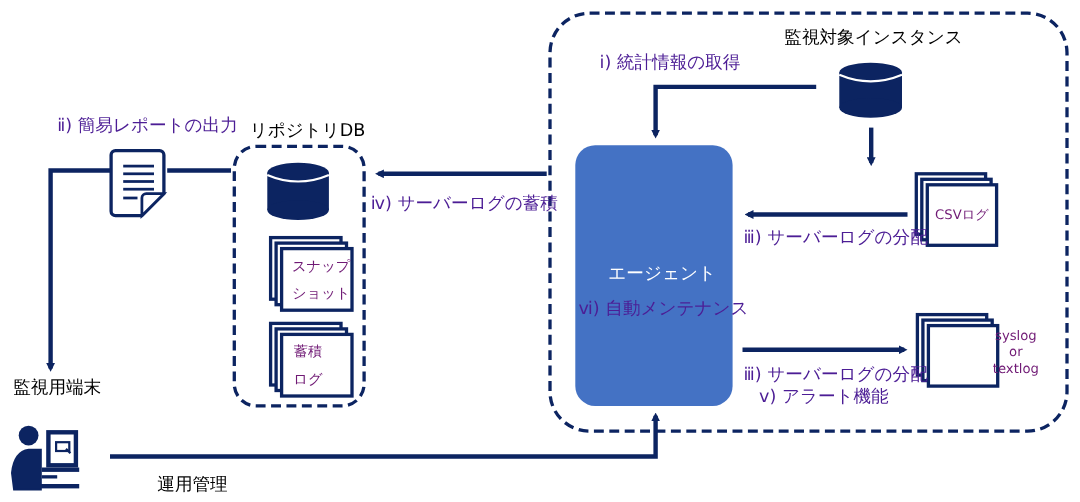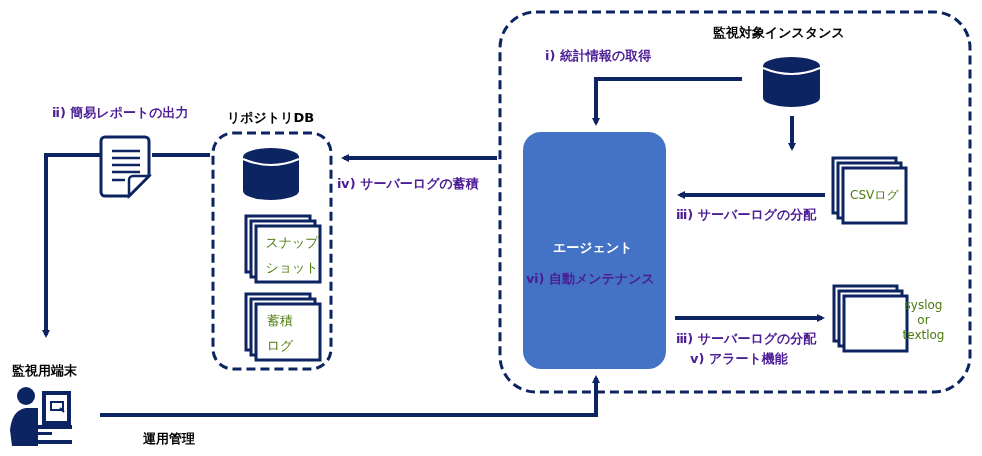--- a/index.html
+++ b/index.html
@@ -1,22 +1,22 @@
 <!DOCTYPE html>
 <html><head>
 <meta charset="utf-8">
 <style>
   html, body { margin: 0; padding: 0; background: #ffffff; }
   body { width: 982px; height: 456px; position: relative; overflow: hidden;
          font-family: "DejaVu Sans", "Liberation Sans", sans-serif; }
   svg#diagram { position: absolute; left: 0; top: 0; }
-  .lbl { position: absolute; font-size: 13px; color: #000; white-space: nowrap; line-height: 1; font-weight: bold; }
+  .lbl { position: absolute; font-size: 16px; color: #000; white-space: nowrap; line-height: 1; }
   .red { color: #4c1d95; }
   .white { color: #ffffff; }
-  .stack-text { position: absolute; font-size: 13px; color: #4d7c0f; text-align: center; line-height: 1; }
+  .stack-text { position: absolute; font-size: 13px; color: #701a75; text-align: center; line-height: 1; }
 </style>
 </head>
 <body>
 
 <svg id="diagram" width="982" height="456" viewBox="0 0 982 456">
   <defs>
     <marker id="arrow" markerWidth="8" markerHeight="8" refX="5" refY="4" orient="auto" markerUnits="userSpaceOnUse">
       <path d="M0,0 L8,4 L0,8 Z" fill="#0c2461"></path>
     </marker>
   </defs>
@@ -103,21 +103,21 @@
 <div class="lbl red" style="left:52px; top:106px;">ⅱ) 簡易レポートの出力</div>
 <div class="lbl" style="left:227px; top:111px;">リポジトリDB</div>
 <div class="lbl red" style="left:337px; top:177px;">ⅳ) サーバーログの蓄積</div>
 <div class="lbl" style="left:713px; top:26px;">監視対象インスタンス</div>
 <div class="lbl red" style="left:545px; top:49px;">ⅰ) 統計情報の取得</div>
 <div class="lbl white" style="left:553px; top:241px;">エージェント</div>
 <div class="lbl red" style="left:526px; top:272px;">ⅵ) 自動メンテナンス</div>
 <div class="lbl red" style="left:676px; top:208px;">ⅲ) サーバーログの分配</div>
 <div class="lbl red" style="left:676px; top:332px;">ⅲ) サーバーログの分配</div>
 <div class="lbl red" style="left:690px; top:352px;">ⅴ) アラート機能</div>
-<div class="lbl" style="left:12px; top:364px;">監視用端末</div>
+<div class="lbl" style="left:12px; top:344px;">監視用端末</div>
 <div class="lbl" style="left:143px; top:432px;">運用管理</div>
 
 <div class="stack-text" style="left:256px; top:236px; width:72px;">
   <div style="margin-bottom:12px;">スナップ</div>
   <div>ショット</div>
 </div>
 <div class="stack-text" style="left:248px; top:314px; width:64px;">
   <div style="margin-bottom:12px;">蓄積</div>
   <div>ログ</div>
 </div>

